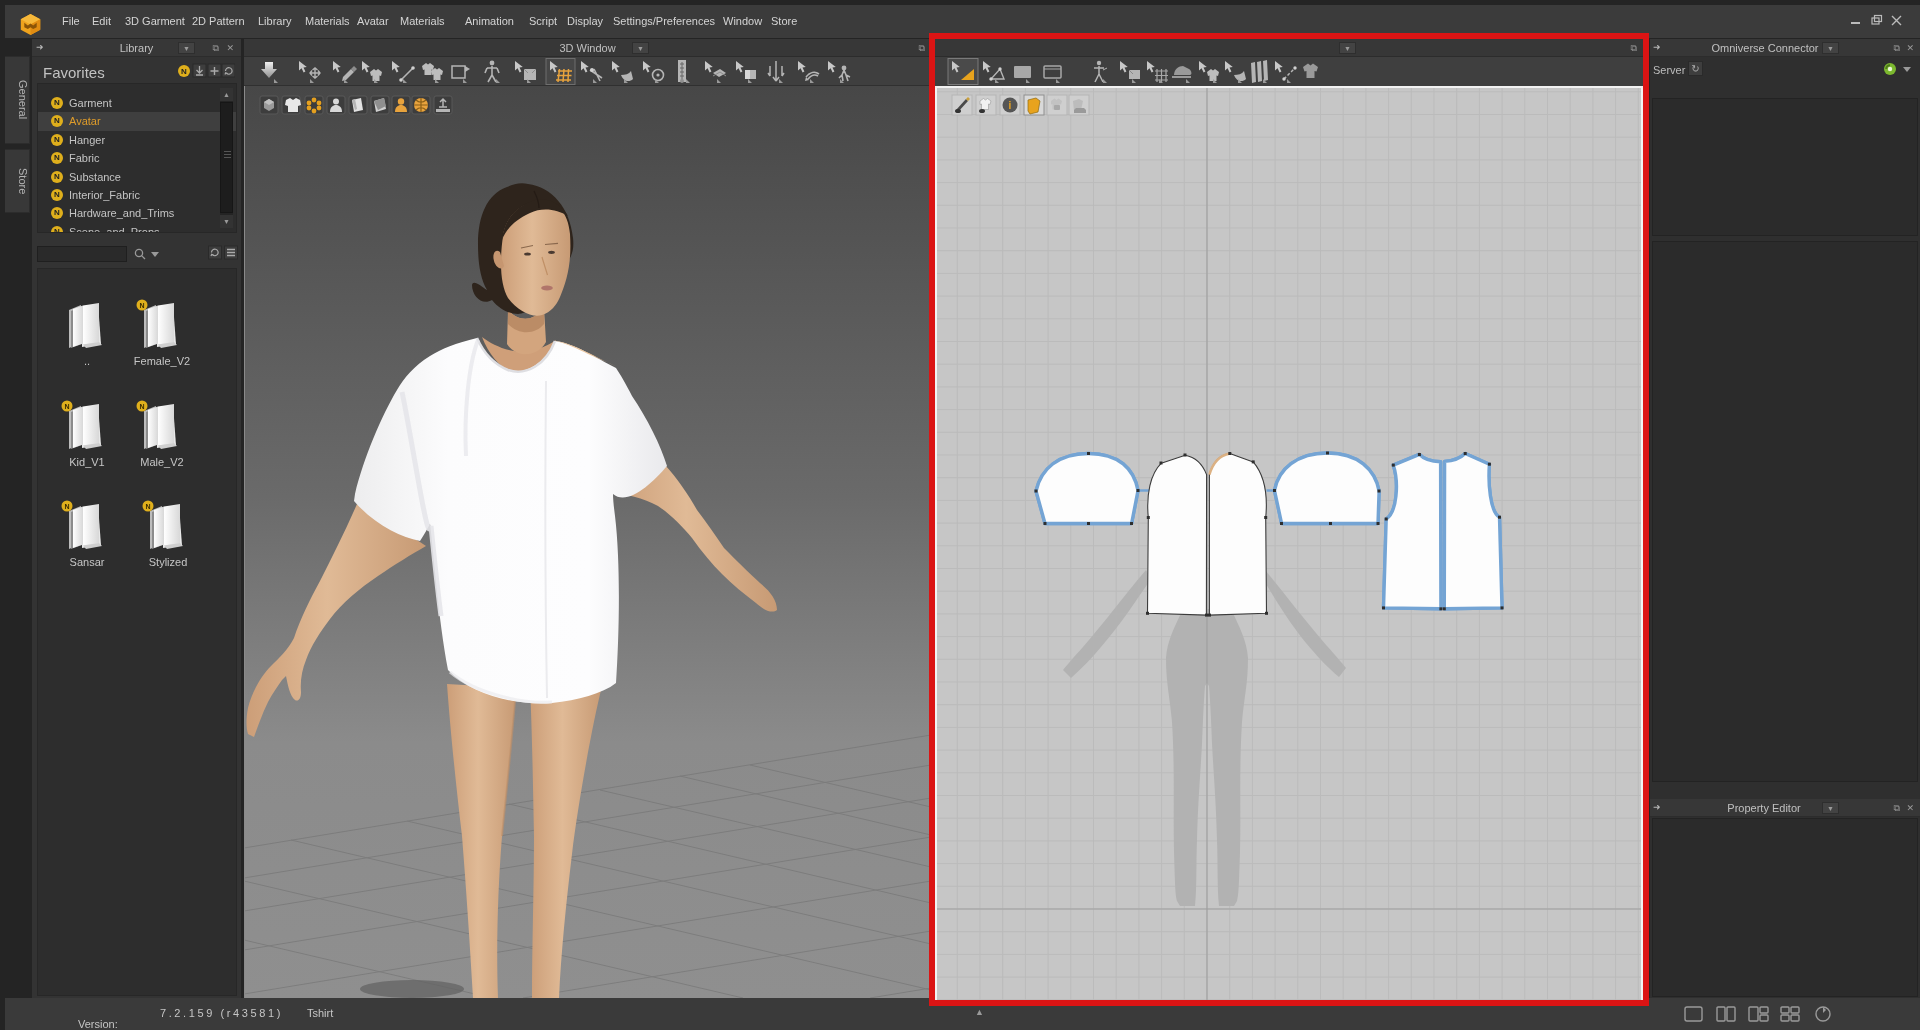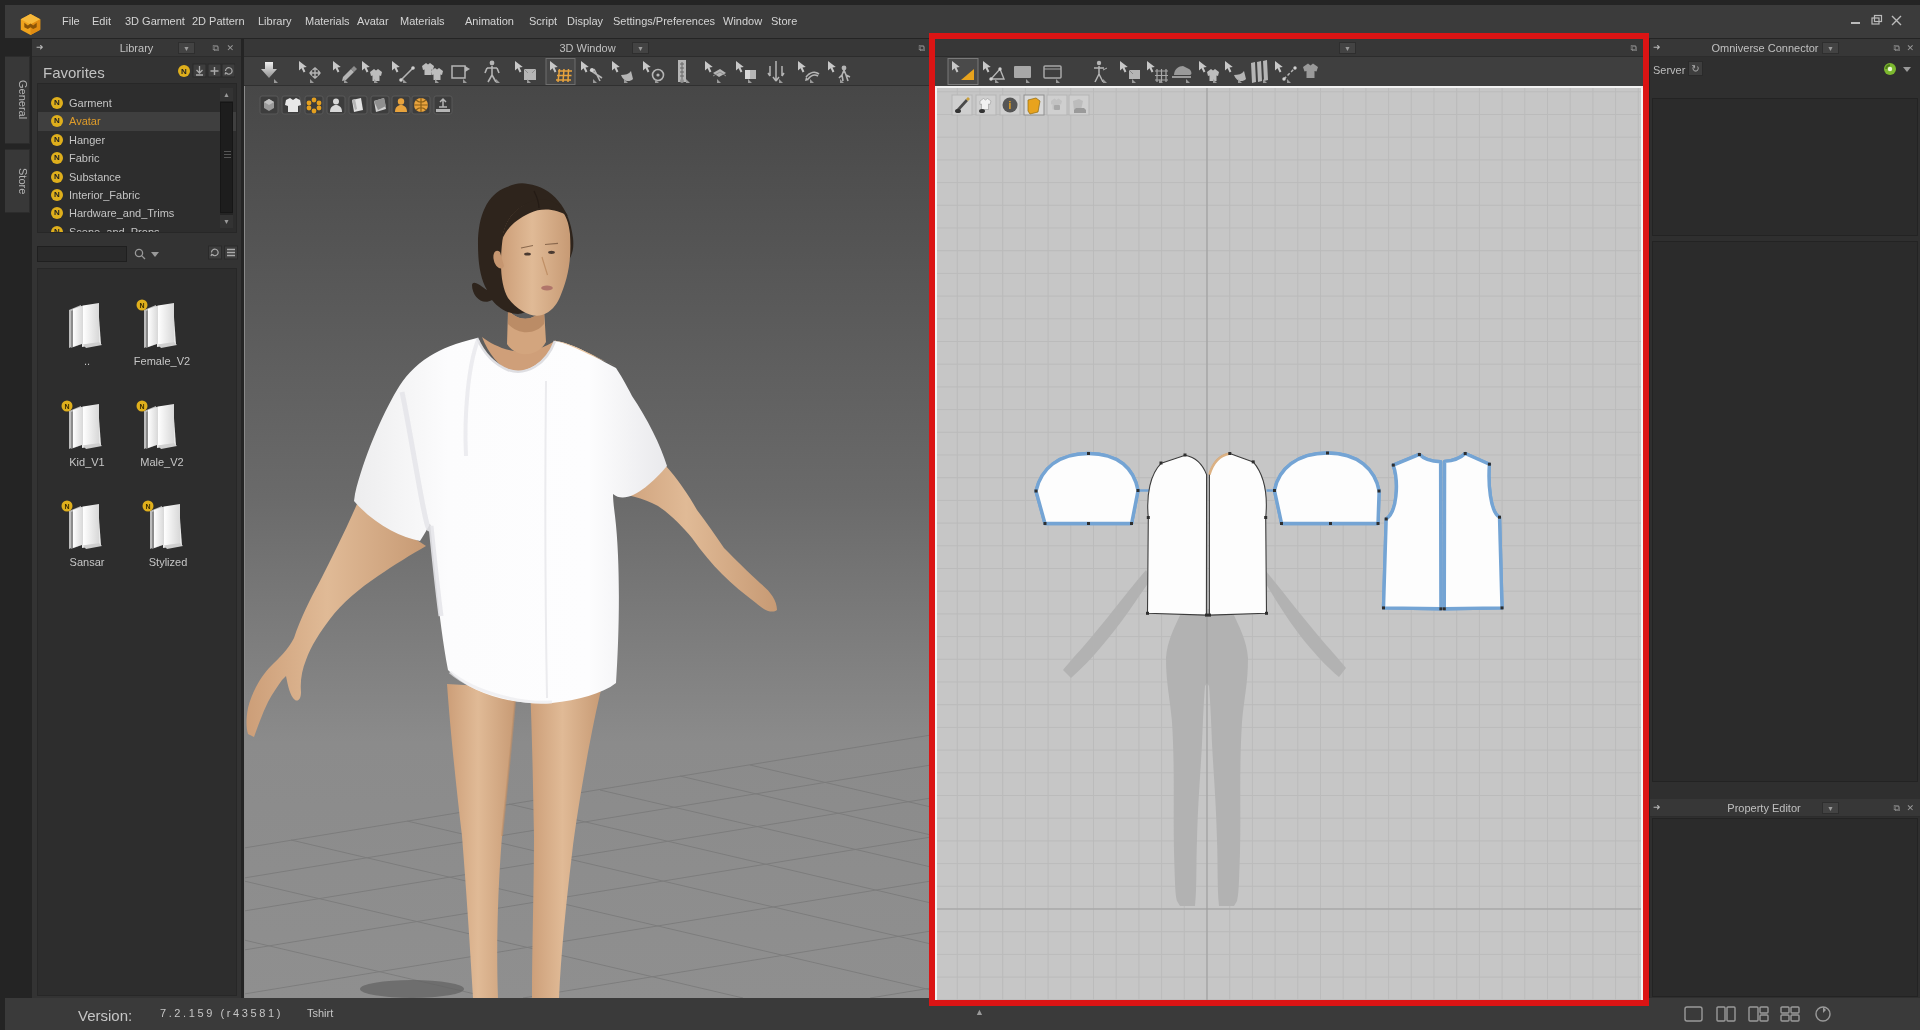--- a/index.html
+++ b/index.html
@@ -641,21 +641,21 @@
     <div class="titlebar" style="position:absolute;top:760px;left:0;width:270px">
       <span style="position:absolute;left:3px;top:3px;color:#b5b5b5;font-size:9px">➜</span>
       <div class="t" style="width:228px">Property Editor</div>
       <div class="drop" style="left:172px">▼</div>
       <span class="tbtn" style="right:20px">⧉</span>
       <span class="tbtn" style="right:6px">✕</span>
     </div>
     <div style="position:absolute;left:2px;top:779px;width:266px;height:179px;background:#2b2b2b;border:1px solid #232323"></div>
   </div>
   <div class="abs" id="status">
-    <span style="position:absolute;left:73px;top:9px;color:#c6c6c6;font-size:15px">Version:</span>
+    <span style="position:absolute;left:73px;top:20px;color:#c6c6c6;font-size:11px">Version:</span>
     <span style="position:absolute;left:155px;top:9px;color:#c6c6c6;font-size:11px;letter-spacing:2.6px">7.2.159 (r43581)</span>
     <span style="position:absolute;left:302px;top:9px;color:#c6c6c6;font-size:11px">Tshirt</span>
     <span style="position:absolute;left:970px;top:9px;color:#9a9a9a;font-size:9px">▲</span>
     <svg style="position:absolute;left:1678px;top:6px" width="170" height="22" viewBox="0 0 170 22">
       <g fill="none" stroke="#9a9a9a" stroke-width="1.4">
         <rect x="2" y="3" width="17" height="14" rx="2"></rect>
         <rect x="34" y="3" width="8" height="14" rx="1"></rect>
           <rect x="44" y="3" width="8" height="14" rx="1"></rect>
         <rect x="66" y="3" width="9" height="14" rx="1"></rect>
           <rect x="77" y="3" width="8" height="6" rx="1"></rect>

